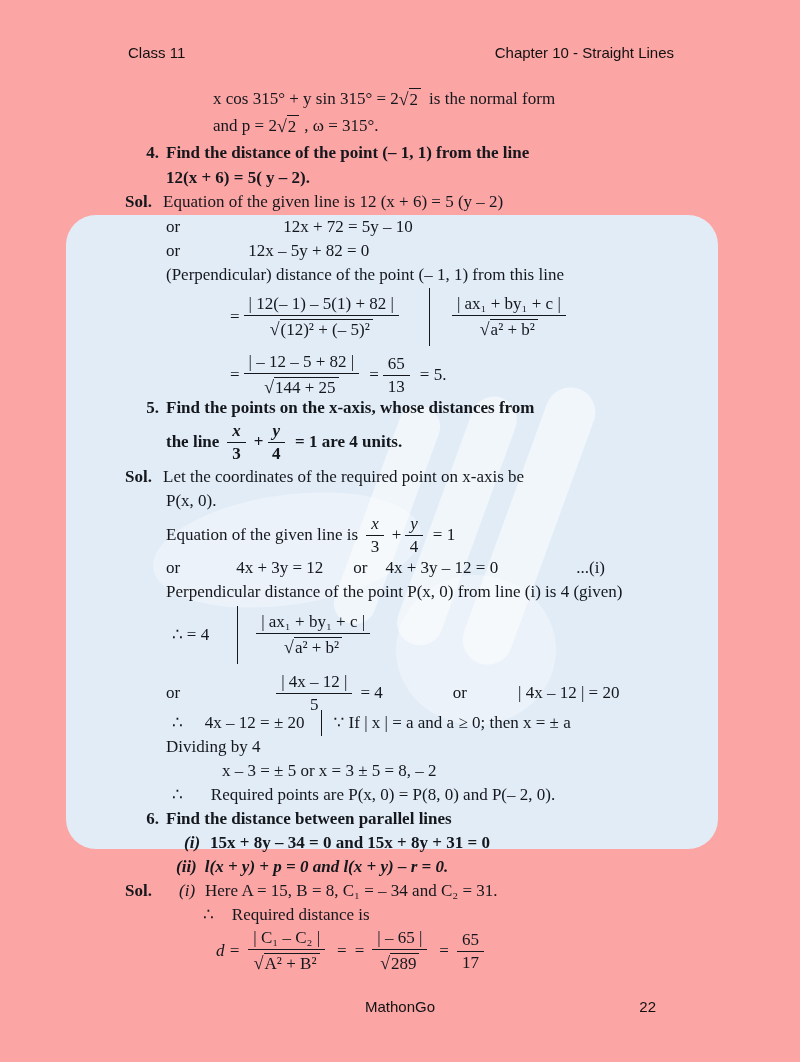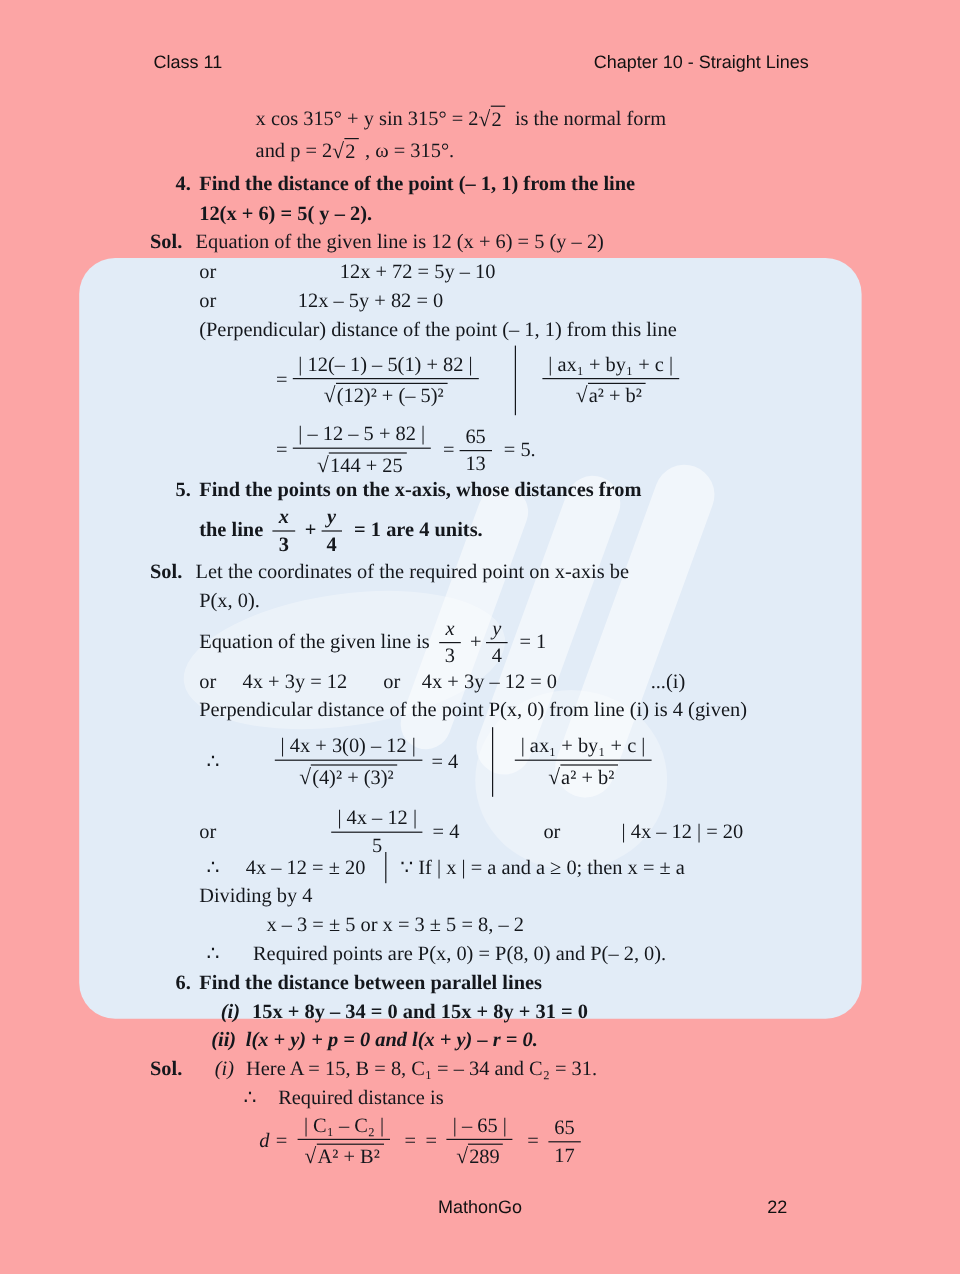--- a/index.html
+++ b/index.html
@@ -136,30 +136,26 @@
     </span>
     <span style="margin-left:4px;">+</span>
     <span class="vfrac" style="margin-left:4px;">
       <span class="fnum it">y</span>
       <span class="fden">4</span>
     </span>
     <span style="margin-left:6px;">= 1</span>
   </div>
 
   <div class="line" style="top:557px;padding-left:166px;">
-    <span>or</span><span style="margin-left:22px;">4x + 3y = 12</span><span style="margin-left:30px;">or</span><span style="margin-left:18px;">4x + 3y – 12 = 0</span><span style="margin-left:78px;">...(i)</span>
+    <span>or</span><span style="margin-left:56px;">4x + 3y = 12</span><span style="margin-left:30px;">or</span><span style="margin-left:18px;">4x + 3y – 12 = 0</span><span style="margin-left:78px;">...(i)</span>
   </div>
   <div class="line" style="top:581px;padding-left:166px;">Perpendicular distance of the point P(x, 0) from line (i) is 4 (given)</div>
 
   <div class="line flexline" style="top:606px;padding-left:172px;">
     <span>∴</span>
-    <span class="vfrac" style="margin-left:46px;">
-      <span class="fnum">| 4x + 3(0) – 12 |</span>
-      <span class="fden"><span class="rs">√</span><span class="ra">(4)² + (3)²</span></span>
-    </span>
     <span style="margin-left:4px;">= 4</span>
     <span class="vsep" style="margin:0 14px 0 28px;"></span>
     <span class="vfrac">
       <span class="fnum">| ax₁ + by₁ + c |</span>
       <span class="fden"><span class="rs">√</span><span class="ra">a² + b²</span></span>
     </span>
   </div>
 
   <div class="line flexline" style="top:672px;padding-left:166px;">
     <span>or</span>

